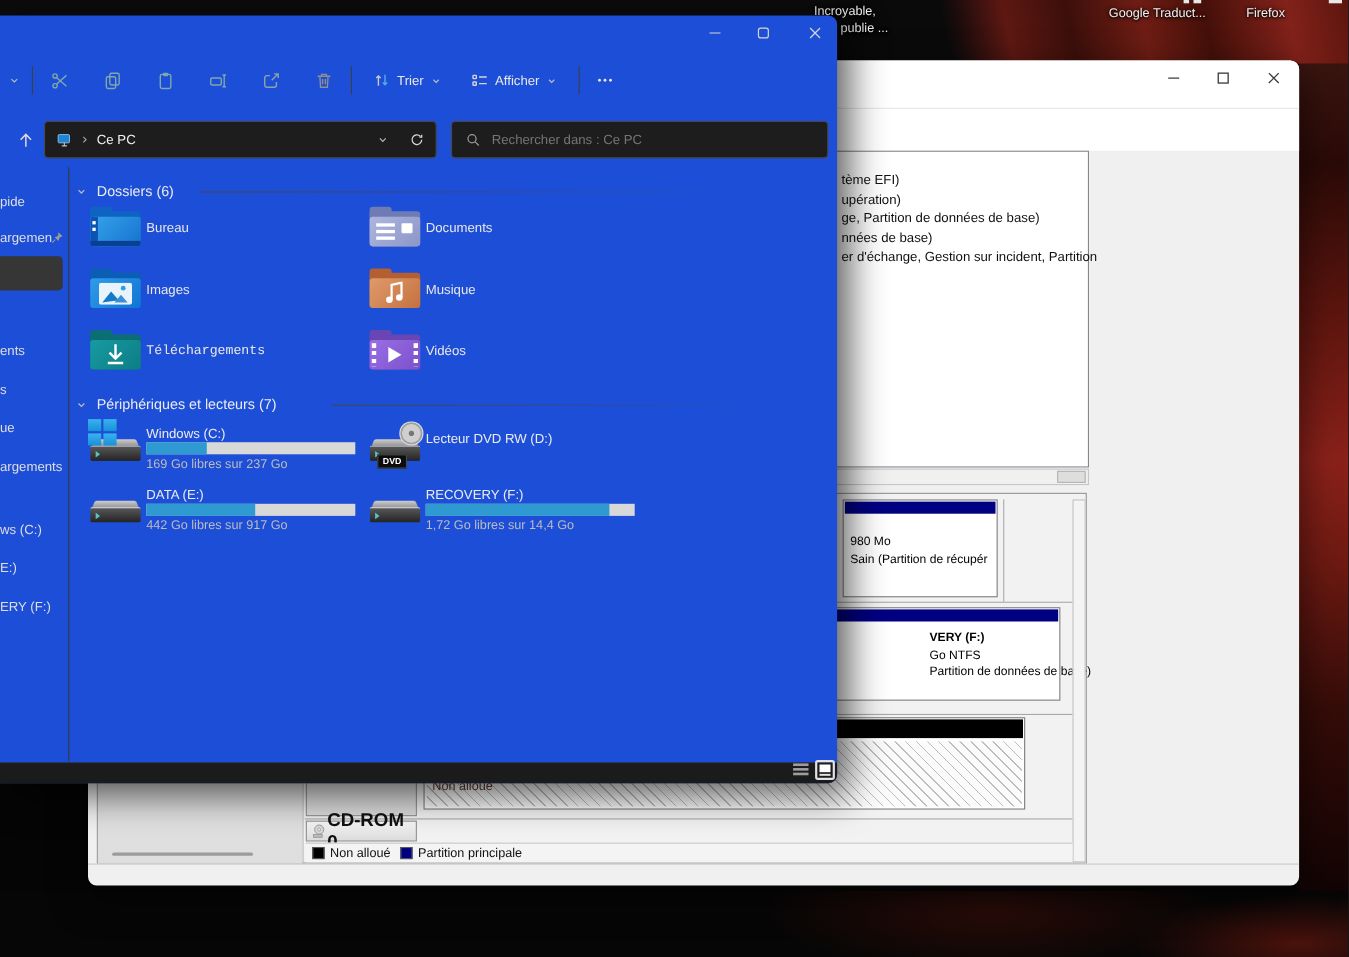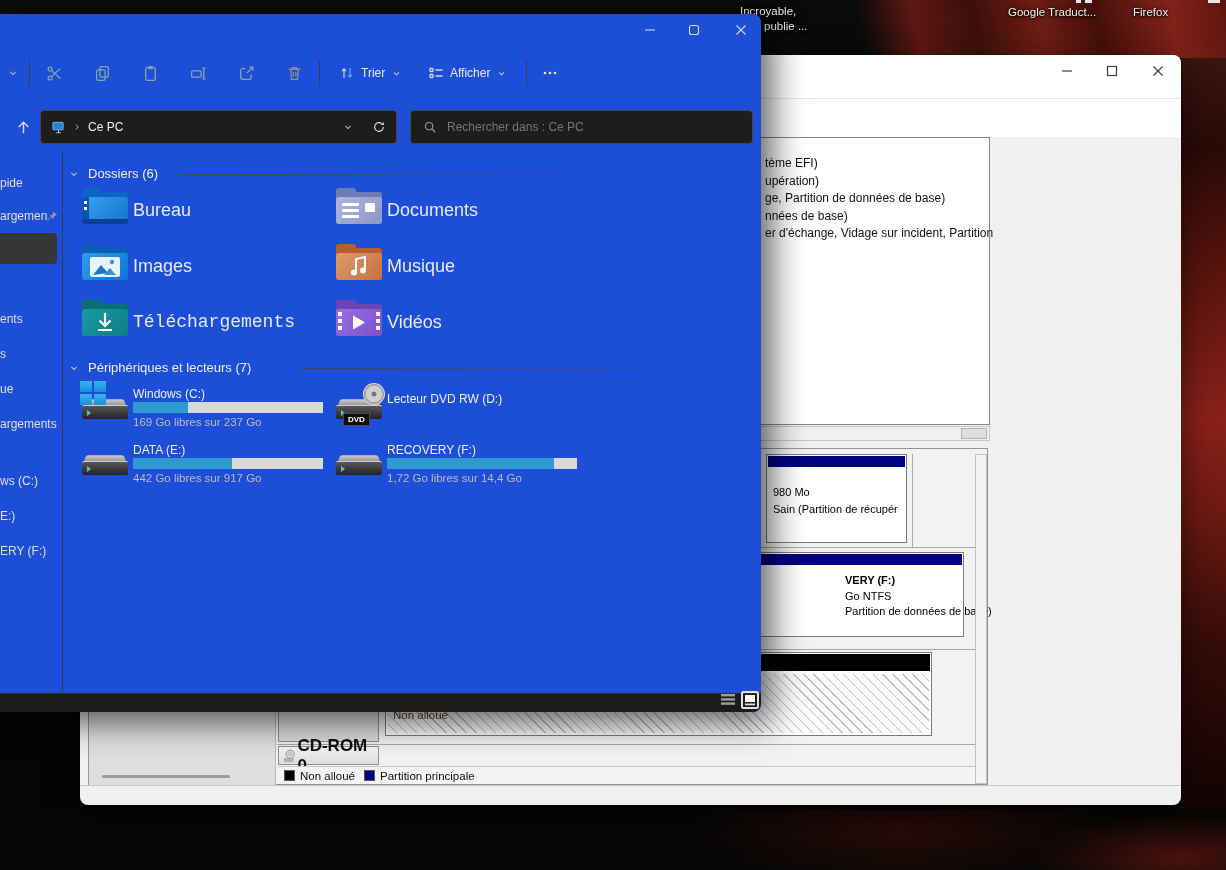--- a/index.html
+++ b/index.html
@@ -51,21 +51,21 @@
   .ex-btn svg { stroke:#d6d6d6; stroke-width:1.1; fill:none; }
   .cmd-ico { position:absolute; top:43px; width:32px; height:32px; display:flex; align-items:center; justify-content:center; border-radius:4px; }
   .cmd-sep { position:absolute; top:46px; width:1px; height:26px; background:#3f3f3f; }
   .cmd-txtbtn { position:absolute; top:43px; height:32px; display:flex; align-items:center; gap:6px; padding:0 8px; border-radius:4px; color:#e8e8e8; }
   .inbox { position:absolute; top:96px; height:34px; background:#1d1d1d; border:1px solid #474747; border-radius:4px; display:flex; align-items:center; }
   .sb-frag { position:absolute; left:0; color:#dfdfdf; white-space:nowrap; font-size:12px; }
   .sec-chev { position:absolute; }
   .sec-label { position:absolute; font-size:13px; color:#ececec; white-space:nowrap; }
   .sec-line { position:absolute; height:1px; background:linear-gradient(to right,#464646 0%, rgba(70,70,70,0) 92%); }
   .tile { position:absolute; width:248px; height:48px; }
-  .tlabel { position:absolute; left:59px; top:14px; font-size:18px; color:#e8e8e8; white-space:nowrap; }
+  .tlabel { position:absolute; left:59px; top:14px; font-size:12px; color:#e8e8e8; white-space:nowrap; }
   .dinfo { position:absolute; left:59px; top:34px; font-size:11.5px; color:#bdbdbd; white-space:nowrap; }
   .dname { position:absolute; left:59px; top:5px; font-size:12px; color:#ececec; white-space:nowrap; }
   .dbar { position:absolute; left:59px; top:20px; width:190px; height:11px; background:#d8d8d8; }
   .dbar .fill { height:100%; background:#2f9ad2; }
 
   
   .ficon { position:absolute; left:8px; top:2px; width:46px; height:38px; }
   .ficon .tab { position:absolute; left:0; top:0; width:20px; height:10px; border-radius:3px 3px 0 0; }
   .ficon .back { position:absolute; left:0; top:4px; width:46px; height:32px; border-radius:3px; }
   .ficon .front { position:absolute; left:0; top:9px; width:46px; height:27px; border-radius:3px; overflow:hidden; }
@@ -125,21 +125,21 @@
           <path d="M1.5 1.5l9 9M10.5 1.5l-9 9"></path>
         </svg>
     </div>
 
     <div class="abs pane-border" style="left:8px; top:82px; width:902px; height:288px;">
       <div class="abs" style="left:676px; top:17px;">
         <div class="dm-vol-line">tème EFI)</div>
         <div class="dm-vol-line">upération)</div>
         <div class="dm-vol-line">ge, Partition de données de base)</div>
         <div class="dm-vol-line">nnées de base)</div>
-        <div class="dm-vol-line">er d'échange, Vidage sur incident, Partition</div>
+        <div class="dm-vol-line">er d'échange, Gestion sur incident, Partition</div>
       </div>
     </div>
 
     <div class="abs" style="left:8px; top:371px; width:902px; height:15px; background:#f0f0f0; border:1px solid #c6c6c6;">
       <div class="abs" style="right:2px; top:1px; width:26px; height:11px; background:#dedede; border:1px solid #b3b3b3;"></div>
     </div>
 
     <div class="abs" style="left:8px; top:393px; width:900px; height:337px; background:#f2f2f2; border:1px solid #8f959b;"></div>
 
     <div class="abs" style="left:9px; top:394px; width:187px; height:336px; background:linear-gradient(180deg,#ececec,#dedede); border-right:1px solid #b9b9b9;">

